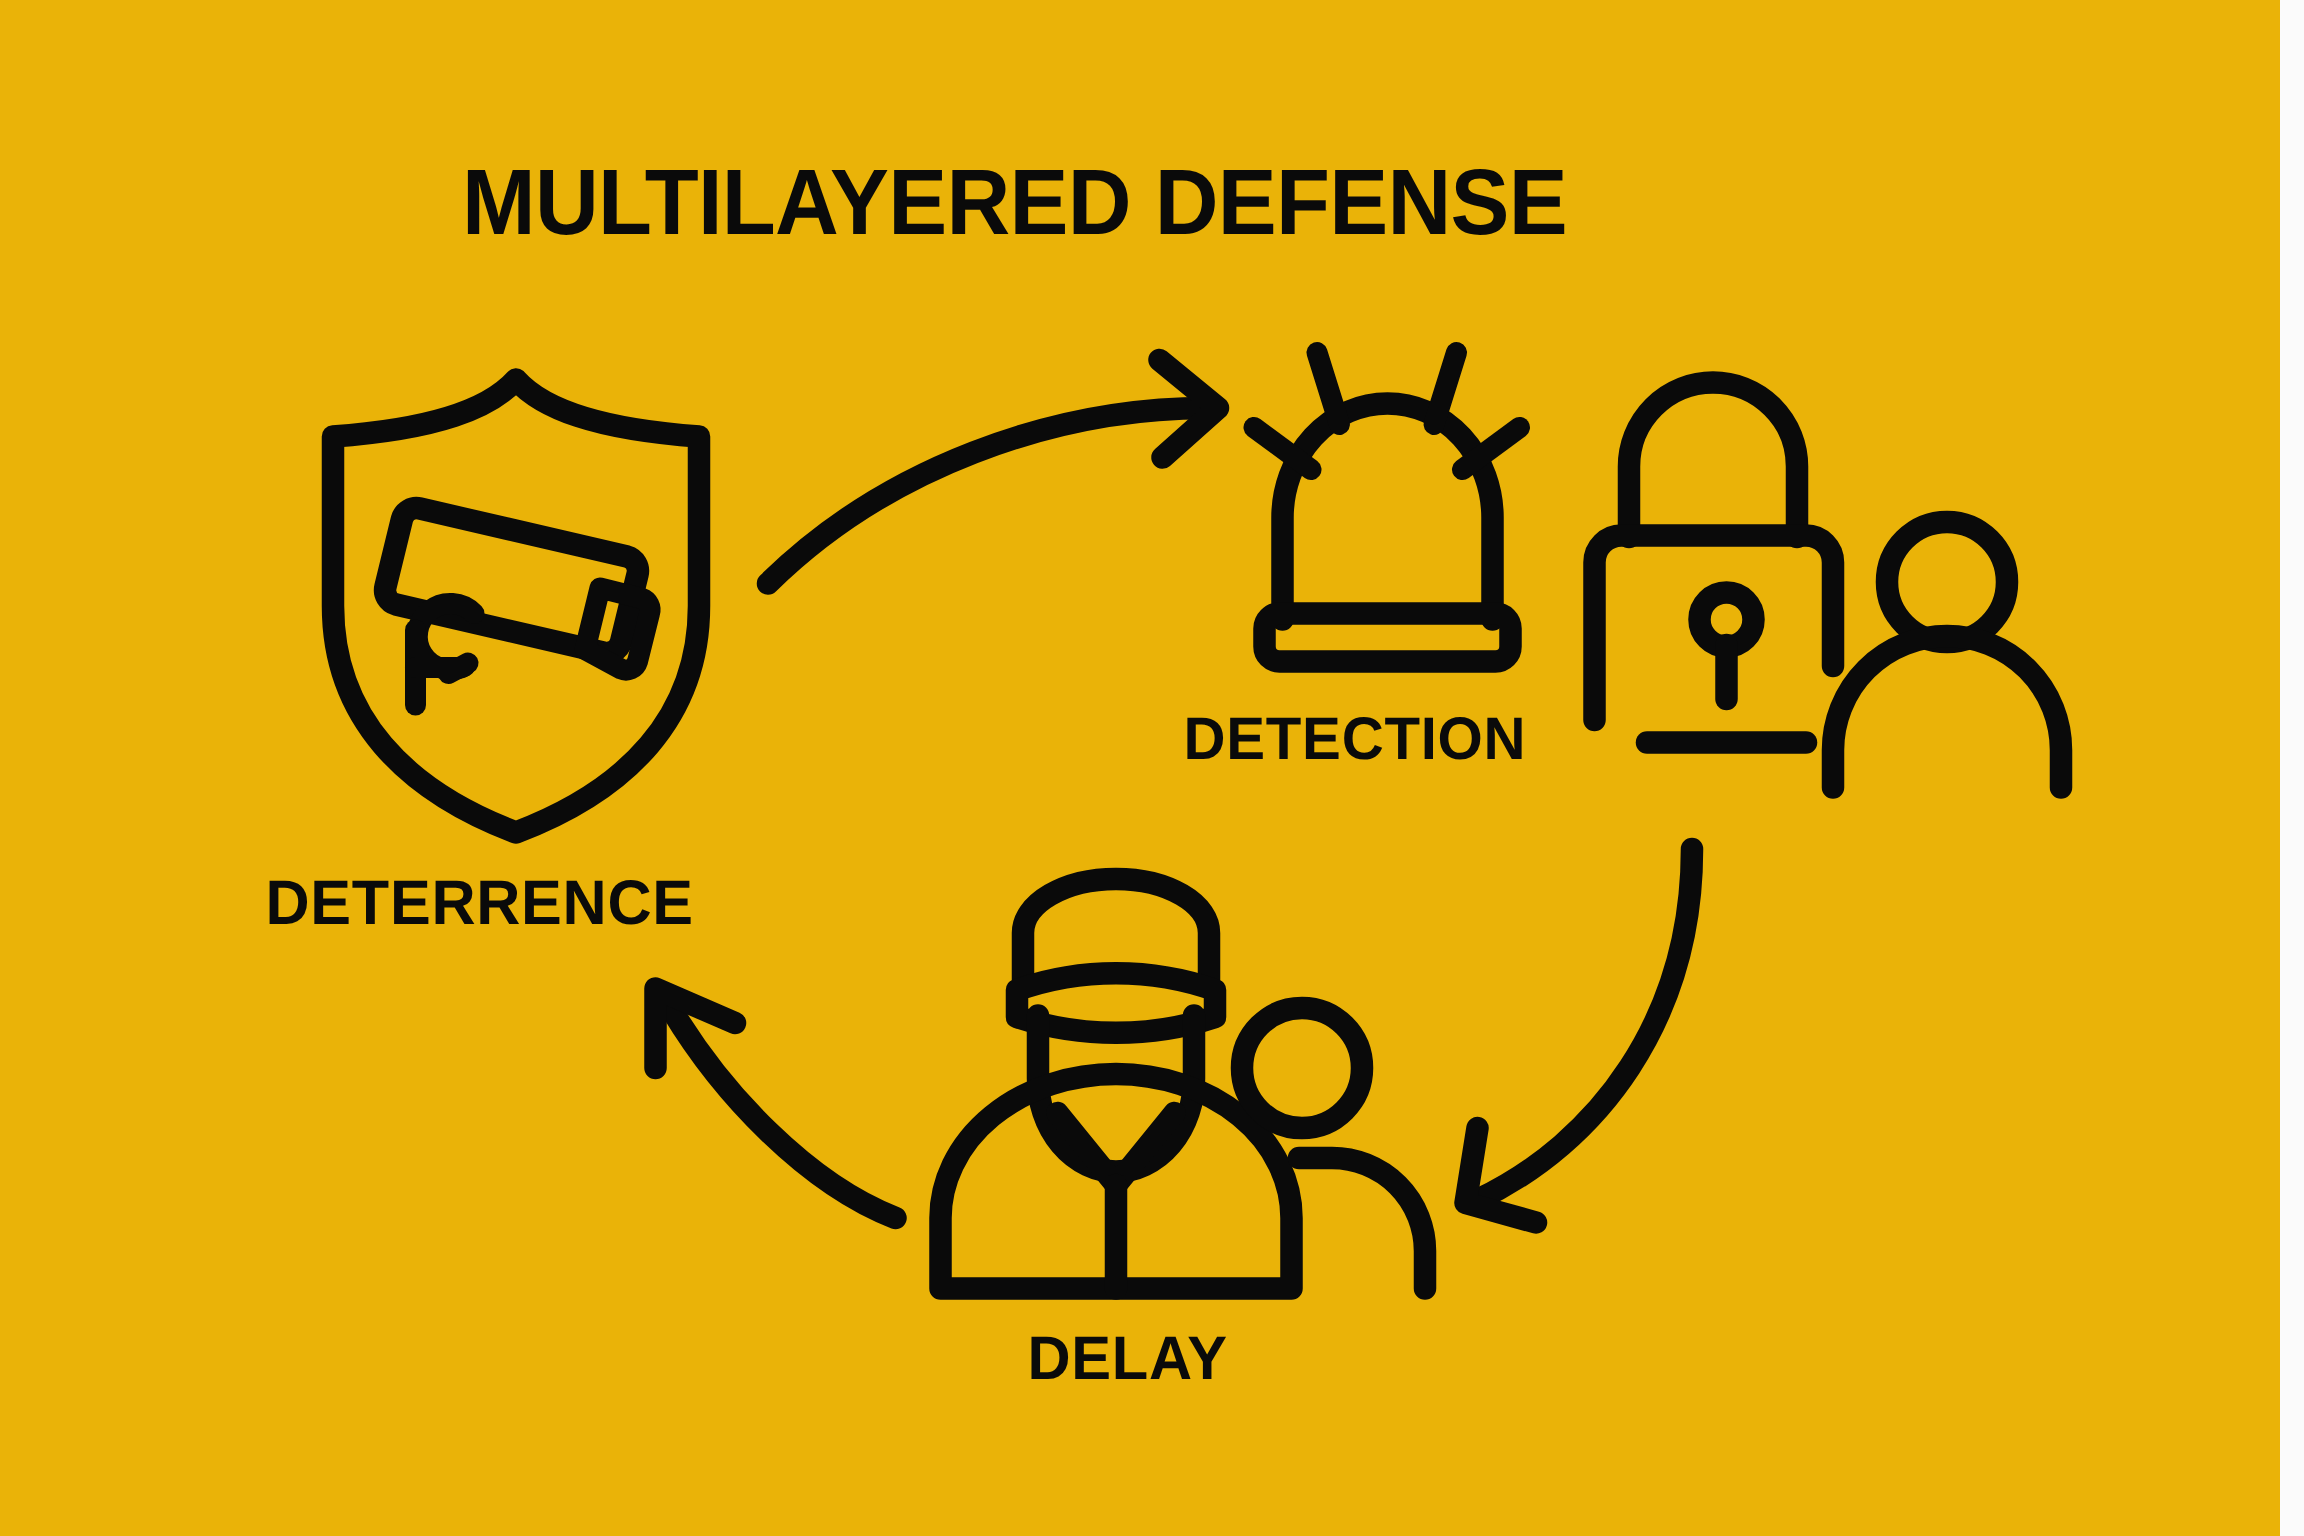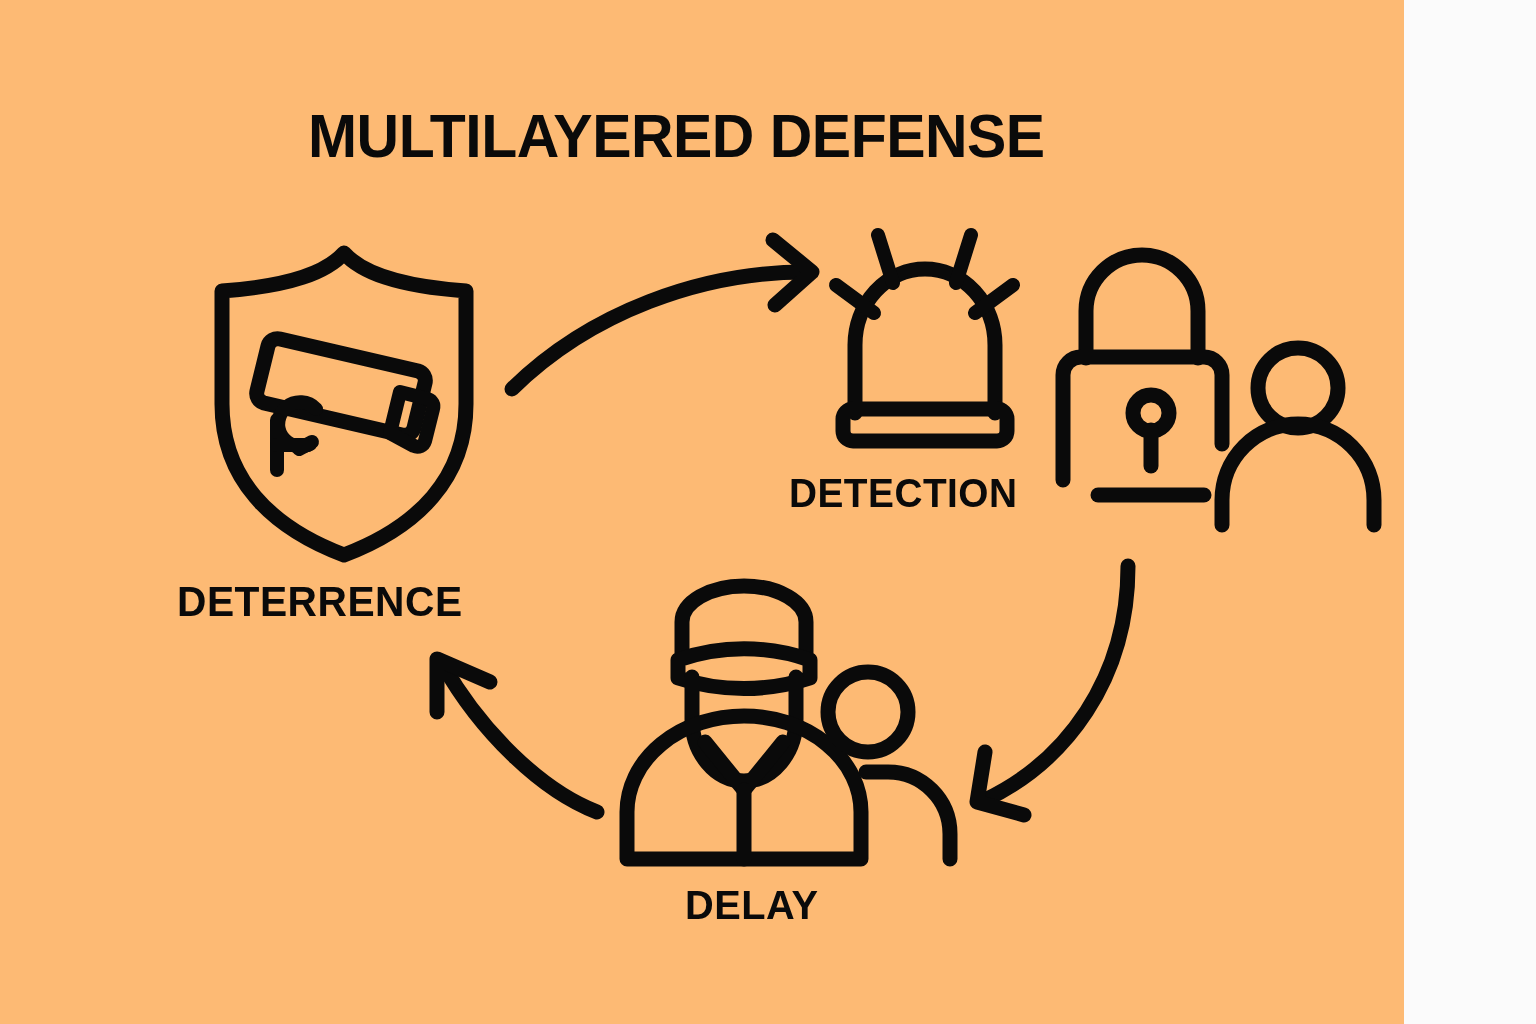--- a/index.html
+++ b/index.html
@@ -10,23 +10,23 @@
   body {
     width: 1536px;
     height: 1024px;
     background: #fbfbfb;
     font-family: "Liberation Sans", sans-serif;
     overflow: hidden;
     position: relative;
   }
   #stage {
     position: relative;
-    width: 1404px;
+    width: 1520px;
     height: 1024px;
-    background: #fdba74;
+    background: #eab308;
   }
   .svg-layer {
     position: absolute;
     left: 0;
     top: 0;
     width: 1536px;
     height: 1024px;
   }
   .stroke {
     fill: none;

